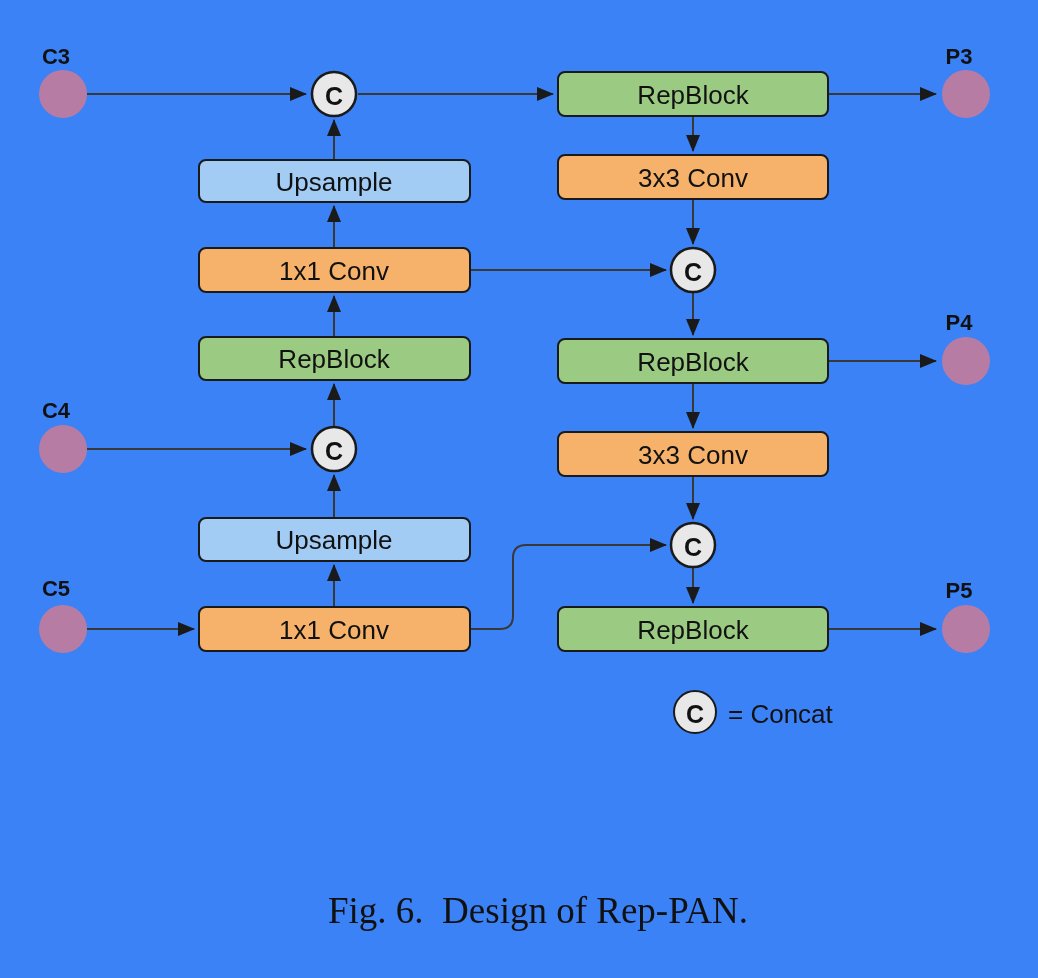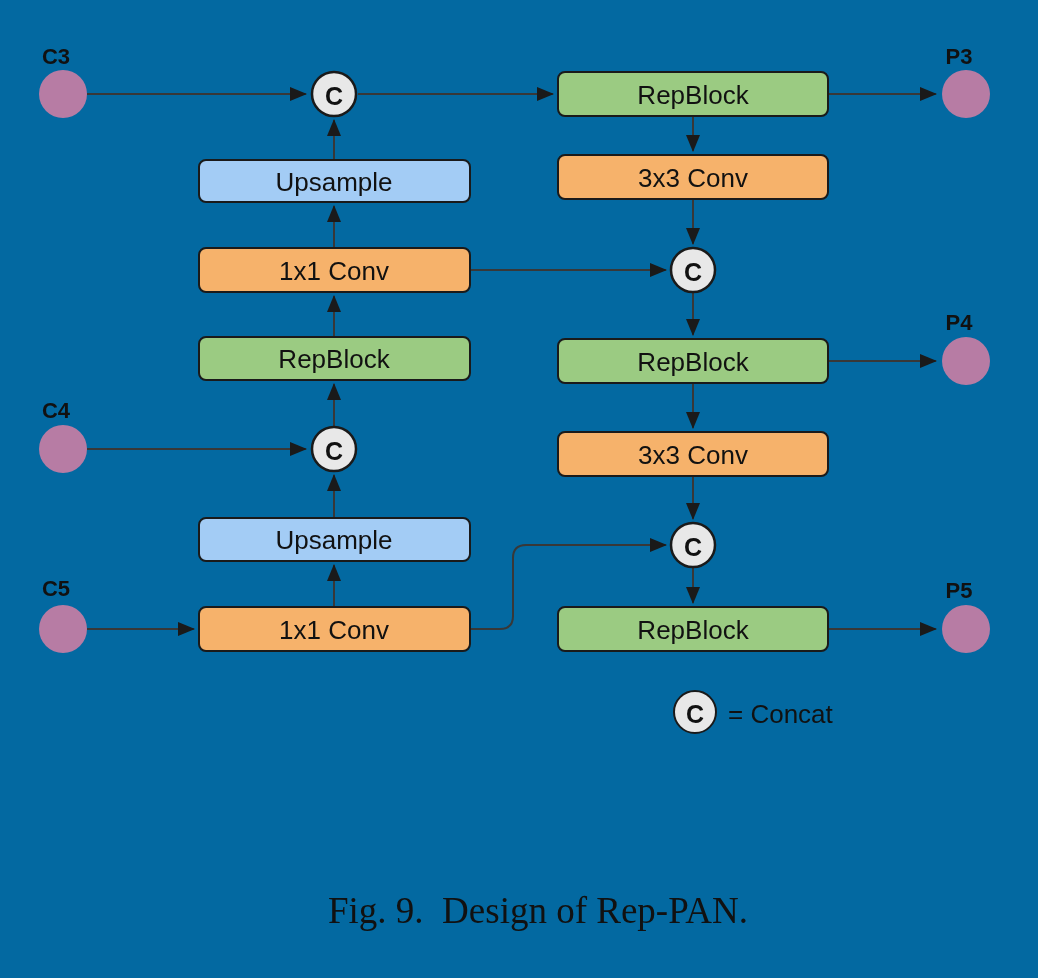--- a/index.html
+++ b/index.html
@@ -4,21 +4,21 @@
 <style>
   html, body {
     margin: 0;
     padding: 0;
     background: #ffffff;
   }
   .page {
     position: relative;
     width: 1038px;
     height: 978px;
-    background: #0369a1;
+    background: #3b82f6;
     overflow: hidden;
     font-family: "Liberation Sans", sans-serif;
   }
   svg text {
     font-family: "Liberation Sans", sans-serif;
   }
   .block-label {
     font-size: 26px;
     fill: #111111;
   }
@@ -136,15 +136,15 @@
     <text x="334" y="451" text-anchor="middle" dominant-baseline="central" class="concat-label">C</text>
     <text x="693" y="272" text-anchor="middle" dominant-baseline="central" class="concat-label">C</text>
     <text x="693" y="547" text-anchor="middle" dominant-baseline="central" class="concat-label">C</text>
 
     <circle cx="695" cy="712" r="21" stroke="#1A1A1A" stroke-width="2" fill="#E8E8E8"></circle>
     <text x="695" y="714" text-anchor="middle" dominant-baseline="central" class="concat-label">C</text>
     <text x="728" y="714" text-anchor="start" dominant-baseline="central" class="legend-label">= Concat</text>
   </svg>
 
   
-  <div class="caption">Fig. 9.  Design of Rep-PAN.</div>
+  <div class="caption">Fig. 6.  Design of Rep-PAN.</div>
 
 </div>
 
 </body></html>

